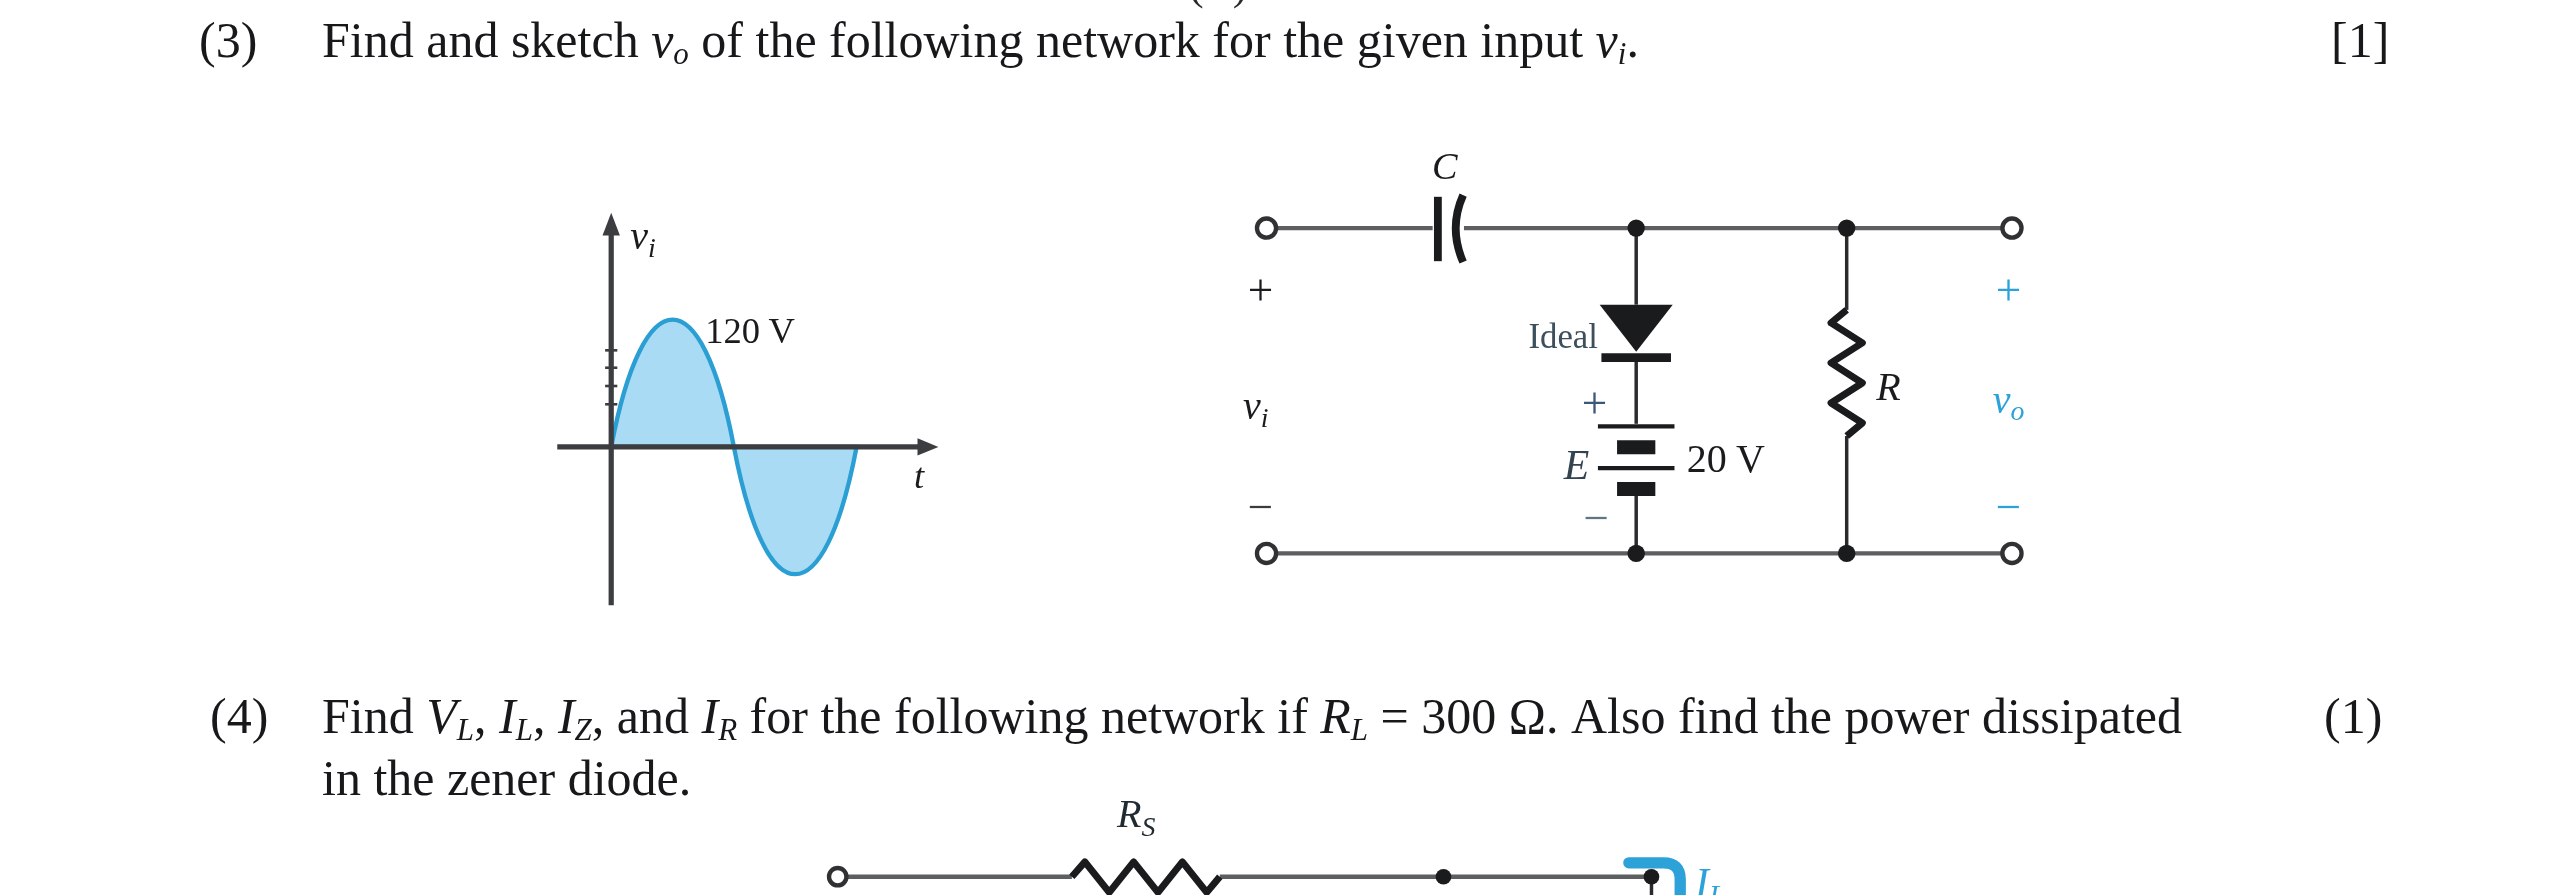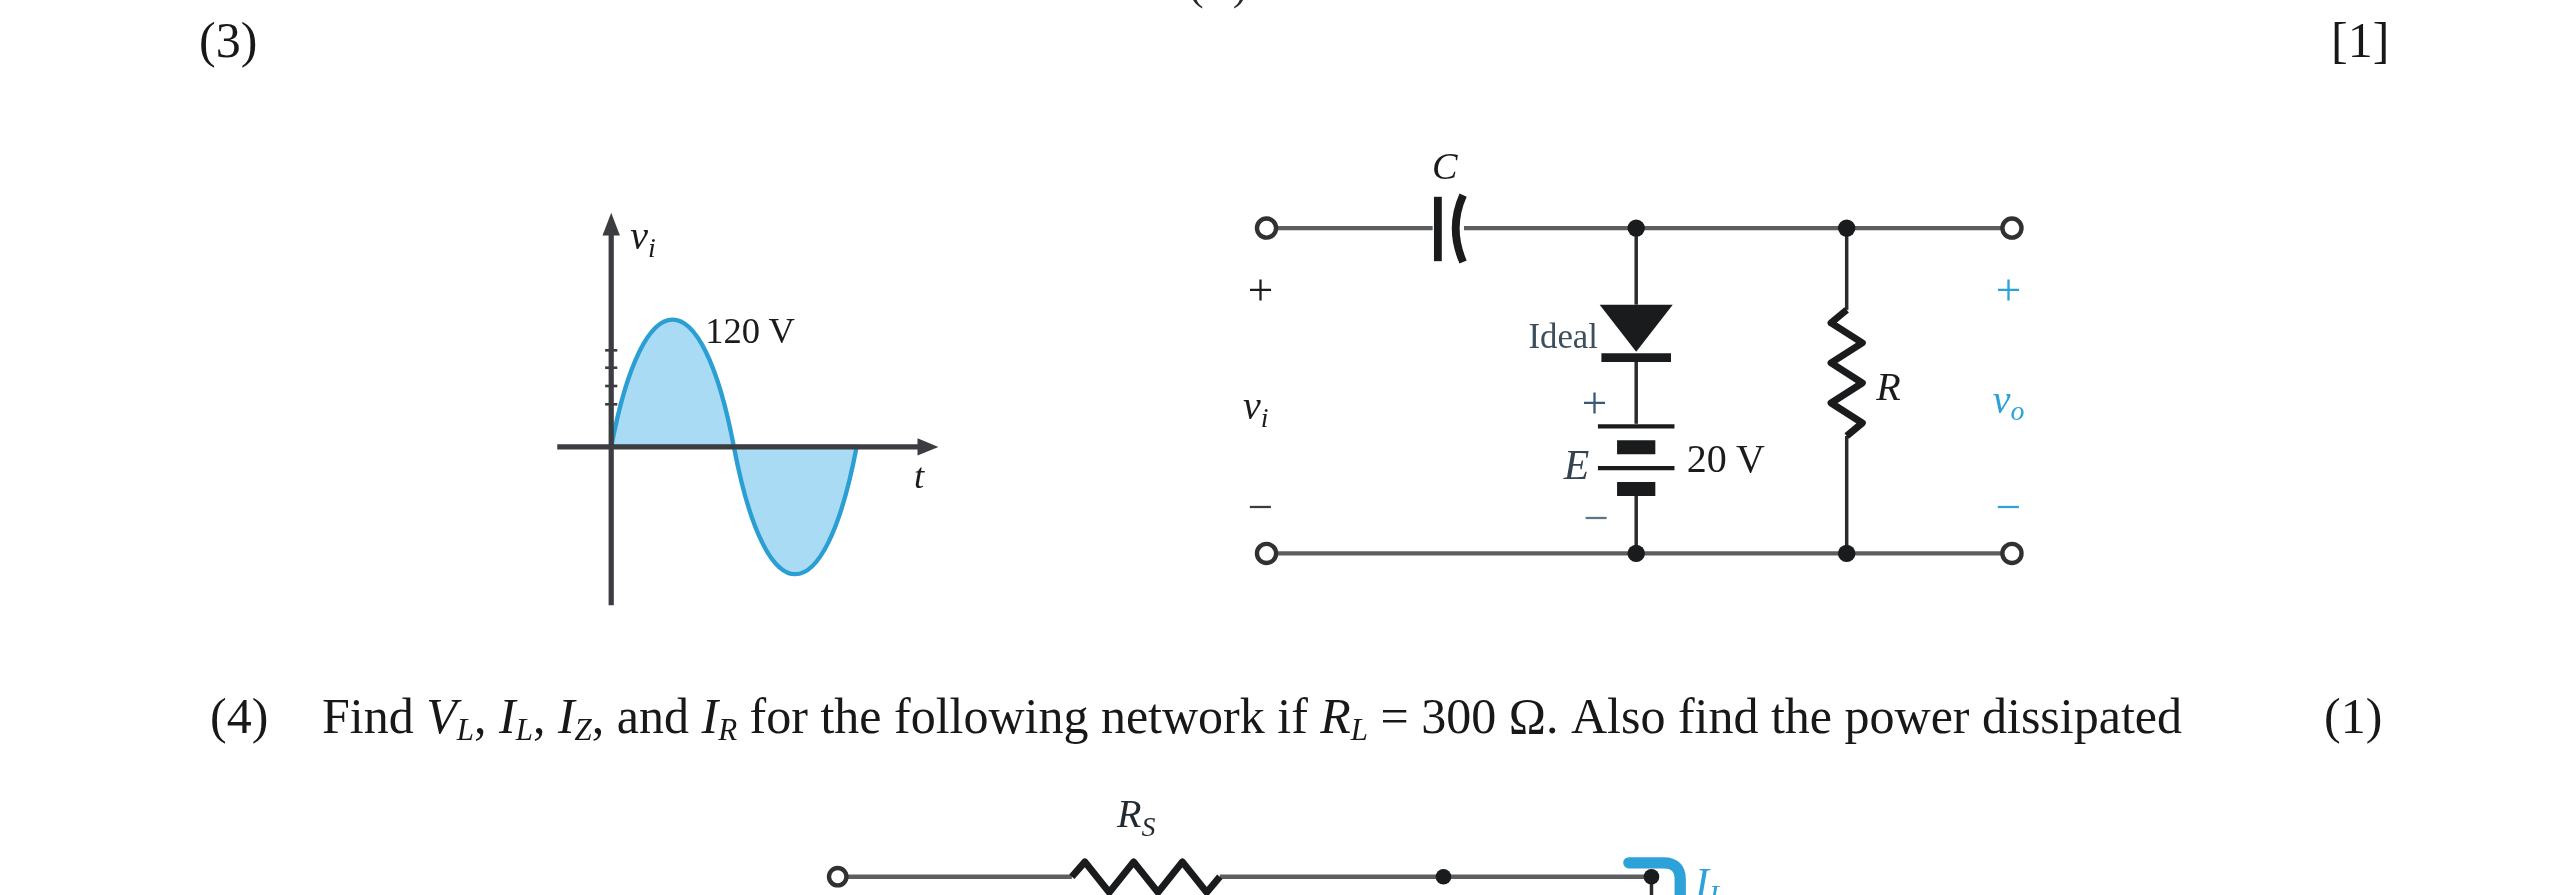--- a/index.html
+++ b/index.html
@@ -18,20 +18,21 @@
 </head>
 <body>
 
 <div class="page">
 
   <div class="clipbox" style="left:1189px;top:0;width:70px;height:13px;">
     <span>(2)</span>
   </div>
 
   <div class="abs qtext" style="left:199px;top:12.2px;">(3)</div>
+  <div class="abs qtext" style="left:322px;top:12.2px;"><span>Find and sketch </span><span class="i">v</span><span class="isub">o</span><span> of the following network for the given input </span><span class="i">v</span><span class="isub">i</span><span>.</span></div>
   <div class="abs qtext" style="left:2331px;top:12.2px;">[1]</div>
 
   <svg style="left:531px;top:205px;" width="418" height="409" viewBox="610 235 480 470">
     <path d="M702,513 C739,318 806,318 843,513 C880,708 947,708 984,513 Z" fill="#a9dcf4" stroke="#2b9fd3" stroke-width="5"></path>
     <line x1="640" y1="513" x2="1056" y2="513" stroke="#3b3d40" stroke-width="6"></line>
     <polygon points="1054,503 1054,523 1078,513" fill="#3b3d40"></polygon>
     <line x1="702" y1="695" x2="702" y2="268" stroke="#3b3d40" stroke-width="6"></line>
     <polygon points="692,270 712,270 702,244" fill="#3b3d40"></polygon>
     <g stroke="#3b3d40" stroke-width="3">
       <line x1="695" y1="402" x2="709" y2="402"></line>
@@ -109,20 +110,21 @@
     <text x="2308" y="350" font-size="52" text-anchor="middle" fill="#2da2d8">+</text>
     <text x="2290" y="474" font-size="46" fill="#2da2d8">
       <tspan class="svgit">v</tspan><tspan class="svgit" font-size="32" dy="9">o</tspan>
     </text>
     <text x="2308" y="600" font-size="52" text-anchor="middle" fill="#2da2d8">−</text>
   </svg>
 
   <div class="abs qtext" style="left:210px;top:688px;">(4)</div>
   <div class="abs qtext" style="left:322px;top:688px;"><span>Find </span><span class="i">V</span><span class="isub">L</span><span>, </span><span class="i">I</span><span class="isub">L</span><span>, </span><span class="i">I</span><span class="isub">Z</span><span>, and </span><span class="i">I</span><span class="isub">R</span><span> for the following network if </span><span class="i">R</span><span class="isub">L</span><span> = 300 Ω. Also find the power dissipated</span></div>
   <div class="abs qtext" style="left:2324px;top:688px;">(1)</div>
+  <div class="abs qtext" style="left:322px;top:750px;">in the zener diode.</div>
 
   <svg style="left:809px;top:773px;" width="1027" height="123" viewBox="930 888 1180 141">
     <g stroke="#5c5e60" stroke-width="5">
       <line x1="974" y1="1007" x2="1232" y2="1007"></line>
       <line x1="1402" y1="1007" x2="1900" y2="1007"></line>
     </g>
     <path d="M1232,1007 L1247,990 L1275,1025 L1303,990 L1331,1025 L1359,990 L1387,1025 L1402,1007" fill="none" stroke="#1a1b1d" stroke-width="8" stroke-linejoin="round"></path>
     <line x1="1898" y1="1007" x2="1898" y2="1029" stroke="#2a2b2d" stroke-width="4"></line>
     <g fill="#1a1b1d">
       <circle cx="1659" cy="1007" r="9"></circle>

